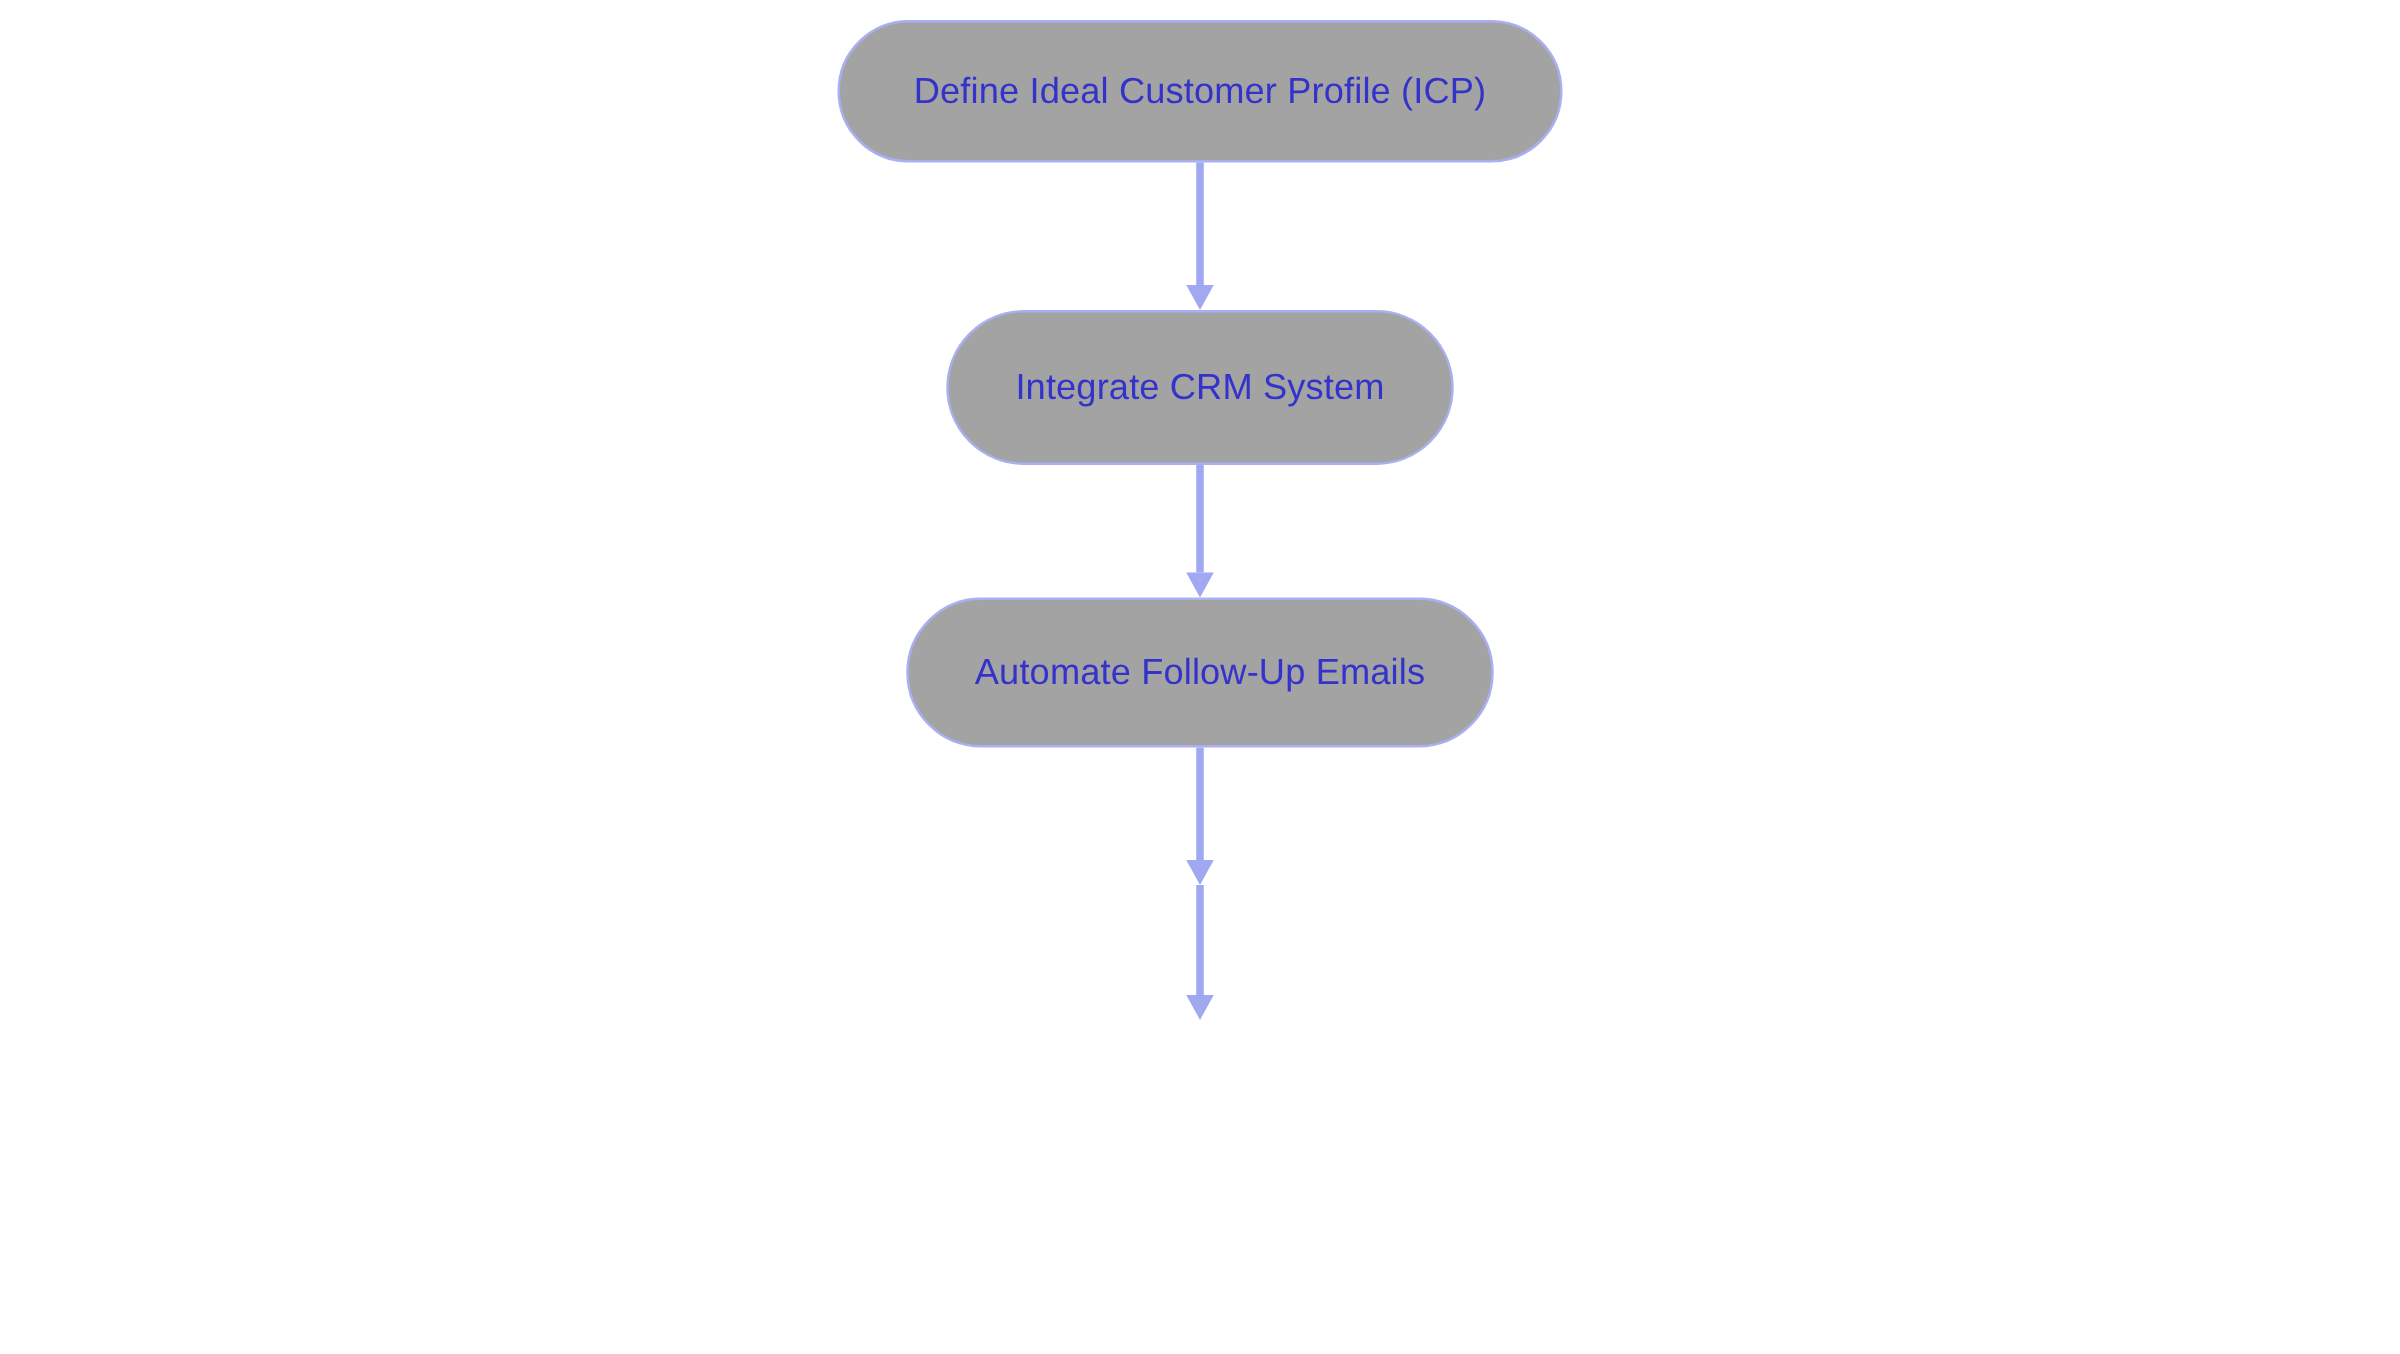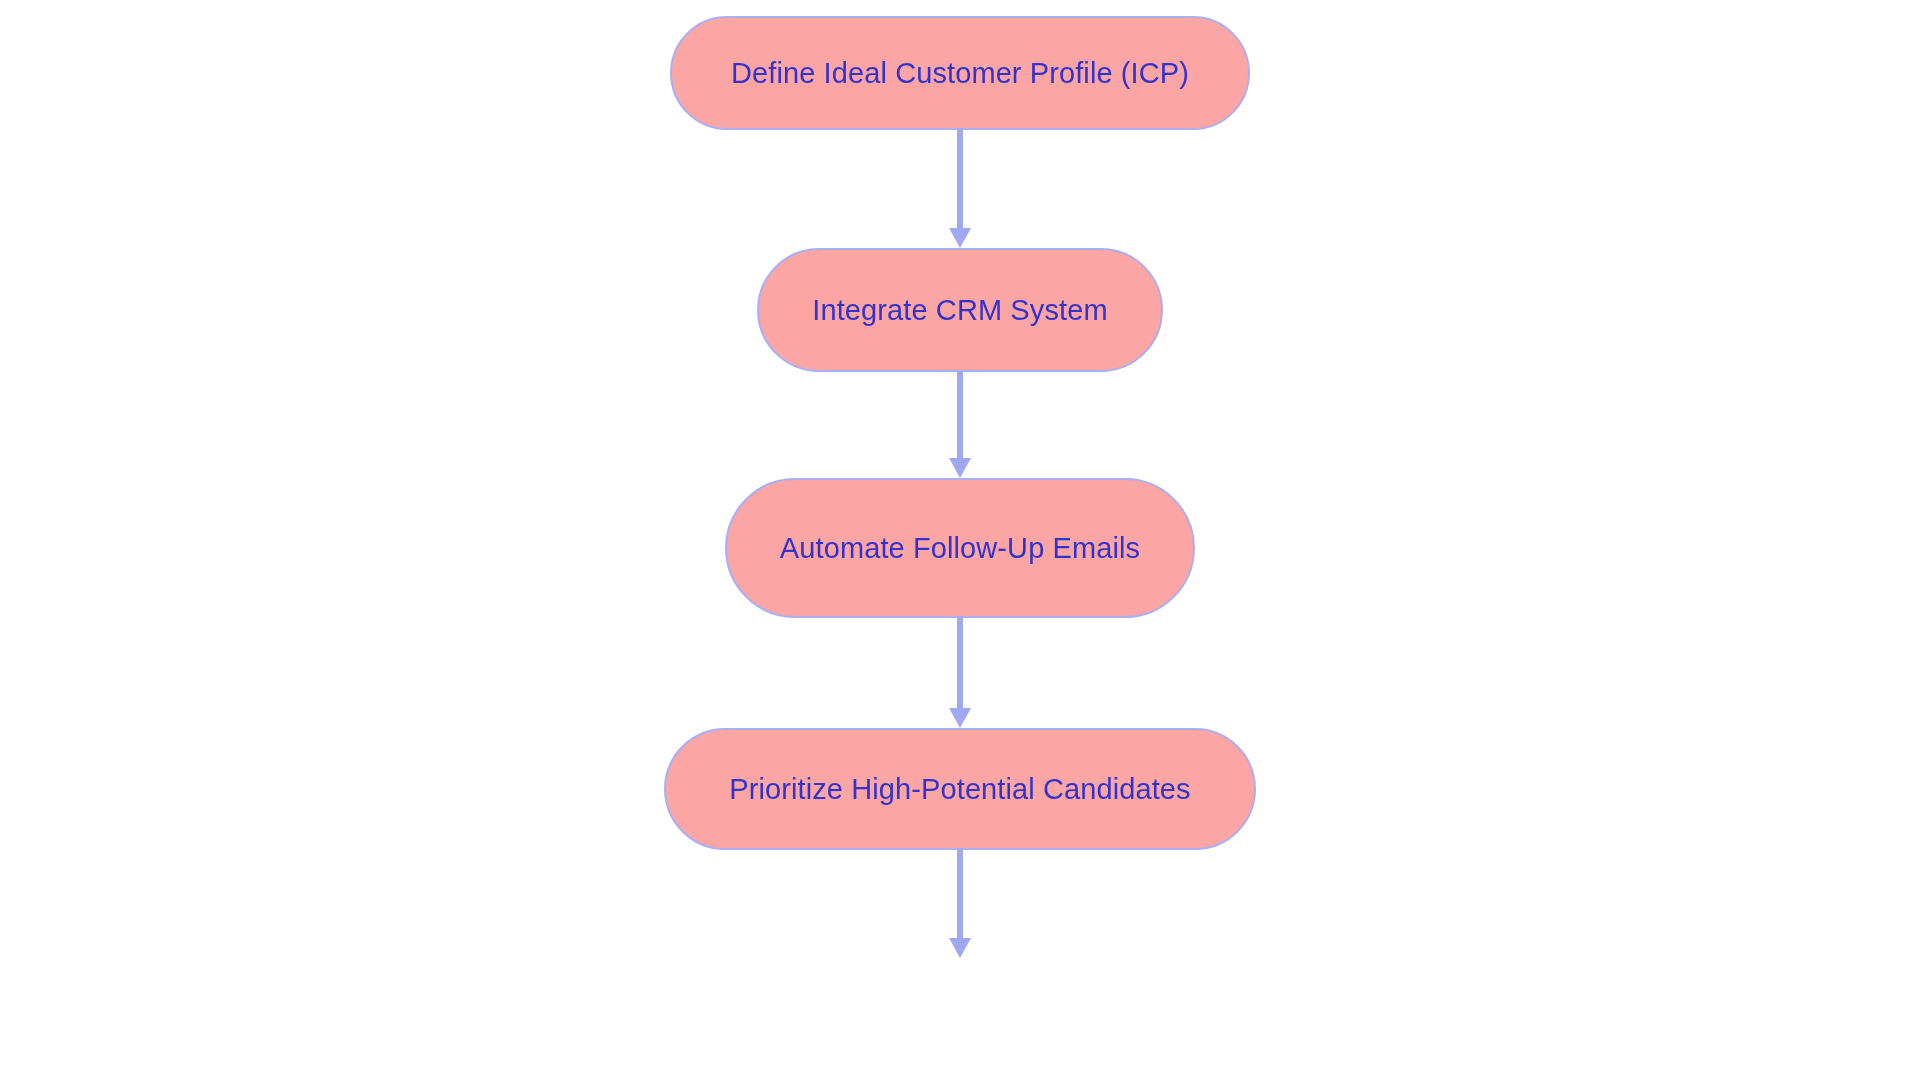--- a/index.html
+++ b/index.html
@@ -26,38 +26,38 @@
     height: 1083px;
     display: flex;
     flex-direction: column;
     align-items: center;
   }
   .node {
     box-sizing: border-box;
     display: flex;
     align-items: center;
     justify-content: center;
-    background: #fca5a5;
+    background: #a3a3a3;
     border: 2px solid #a9aff0;
     border-radius: 9999px;
     color: #3333cc;
     font-size: 29px;
     line-height: 1;
     letter-spacing: 0.1px;
     white-space: nowrap;
     font-family: "Liberation Sans", sans-serif;
   }
   .node-label {
     display: block;
     padding: 0 6px;
   }
   
   .node-1 { width: 580px; height: 114px; margin-top: 16px; }
   .node-2 { width: 406px; height: 124px; }
-  .node-3 { width: 470px; height: 140px; justify-content: center; }
+  .node-3 { width: 470px; height: 120px; justify-content: center; }
   .node-4 { width: 592px; height: 122px; }
   .node-5 { width: 536px; height: 132px; }
 
   .connector {
     position: relative;
     width: 24px;
     display: flex;
     flex-direction: column;
     align-items: center;
     justify-content: flex-start;
@@ -107,23 +107,20 @@
 
     <div class="node node-3">
       <span class="node-label">Automate Follow-Up Emails</span>
     </div>
 
     <div class="connector connector-3">
       <div class="connector-stem"></div>
       <div class="connector-head"></div>
     </div>
 
-    <div class="node node-4">
-      <span class="node-label">Prioritize High-Potential Candidates</span>
-    </div>
 
     <div class="connector connector-4">
       <div class="connector-stem"></div>
       <div class="connector-head"></div>
     </div>
 
 
   </div>
 </div>
 

